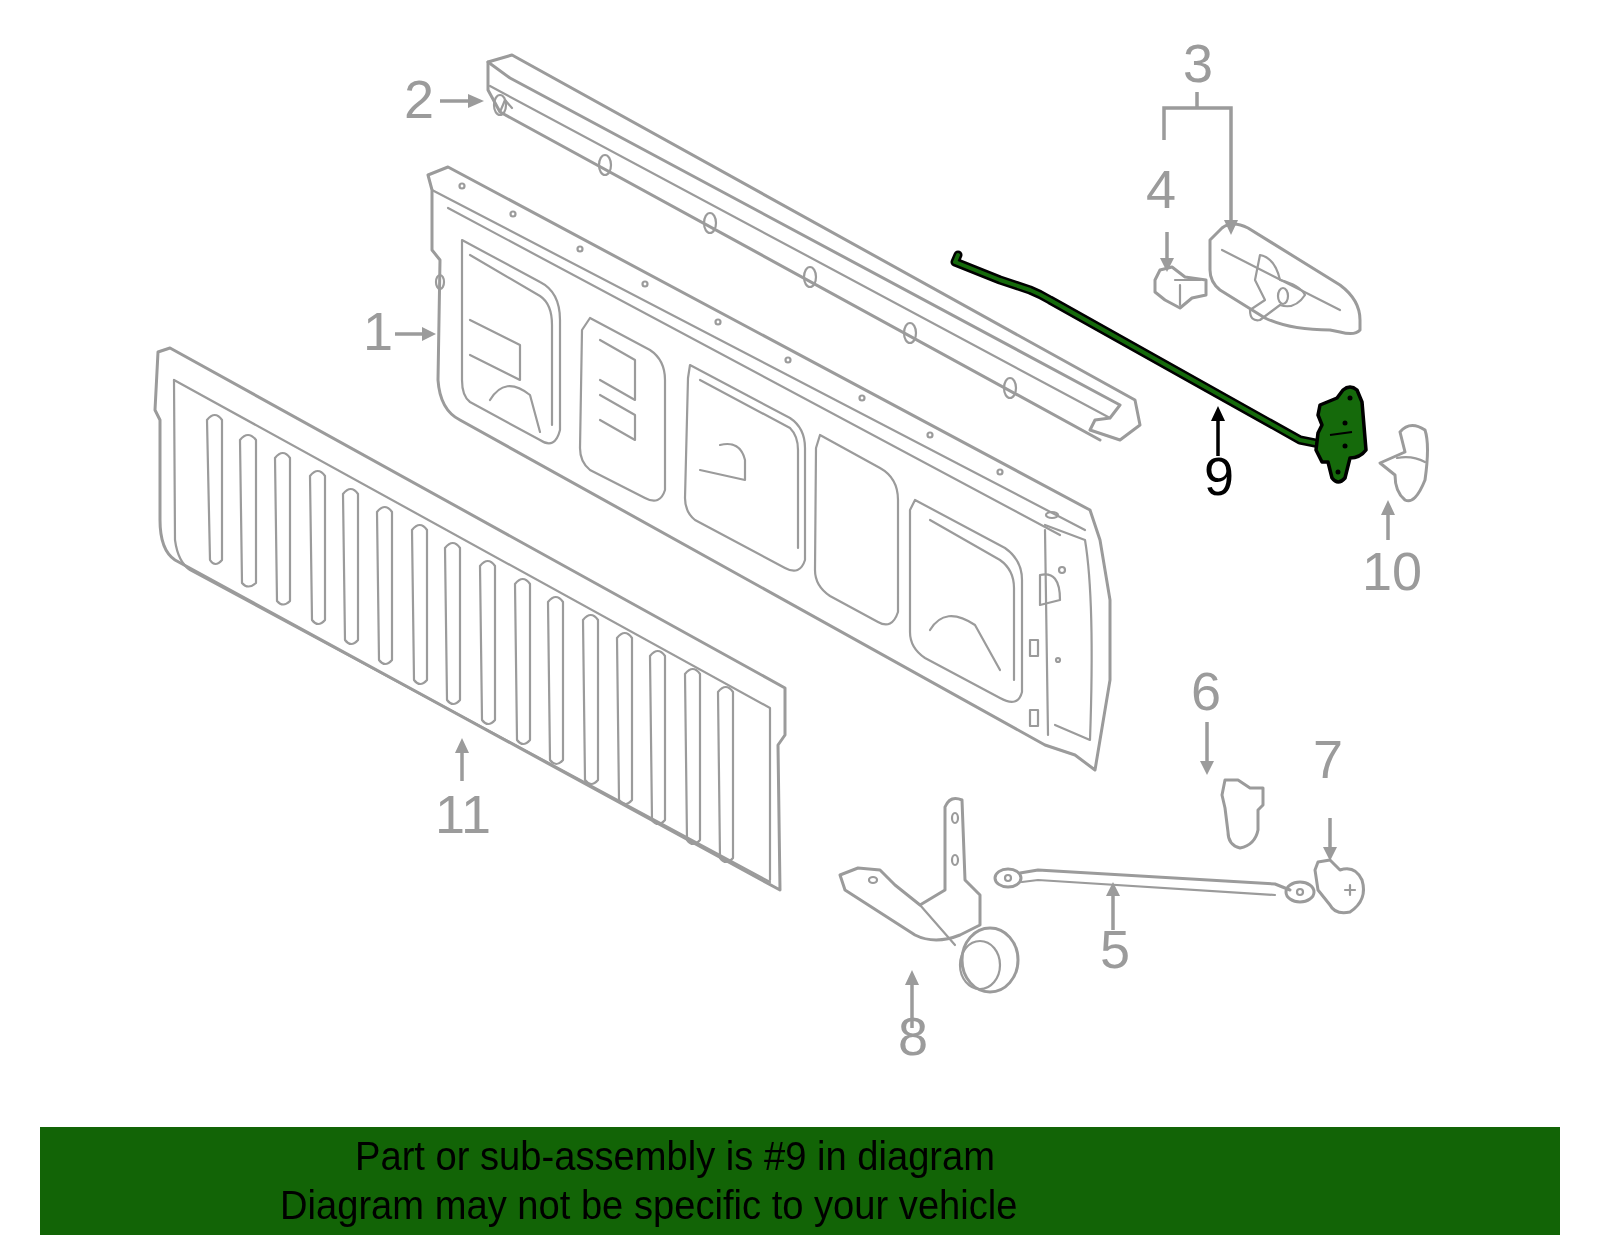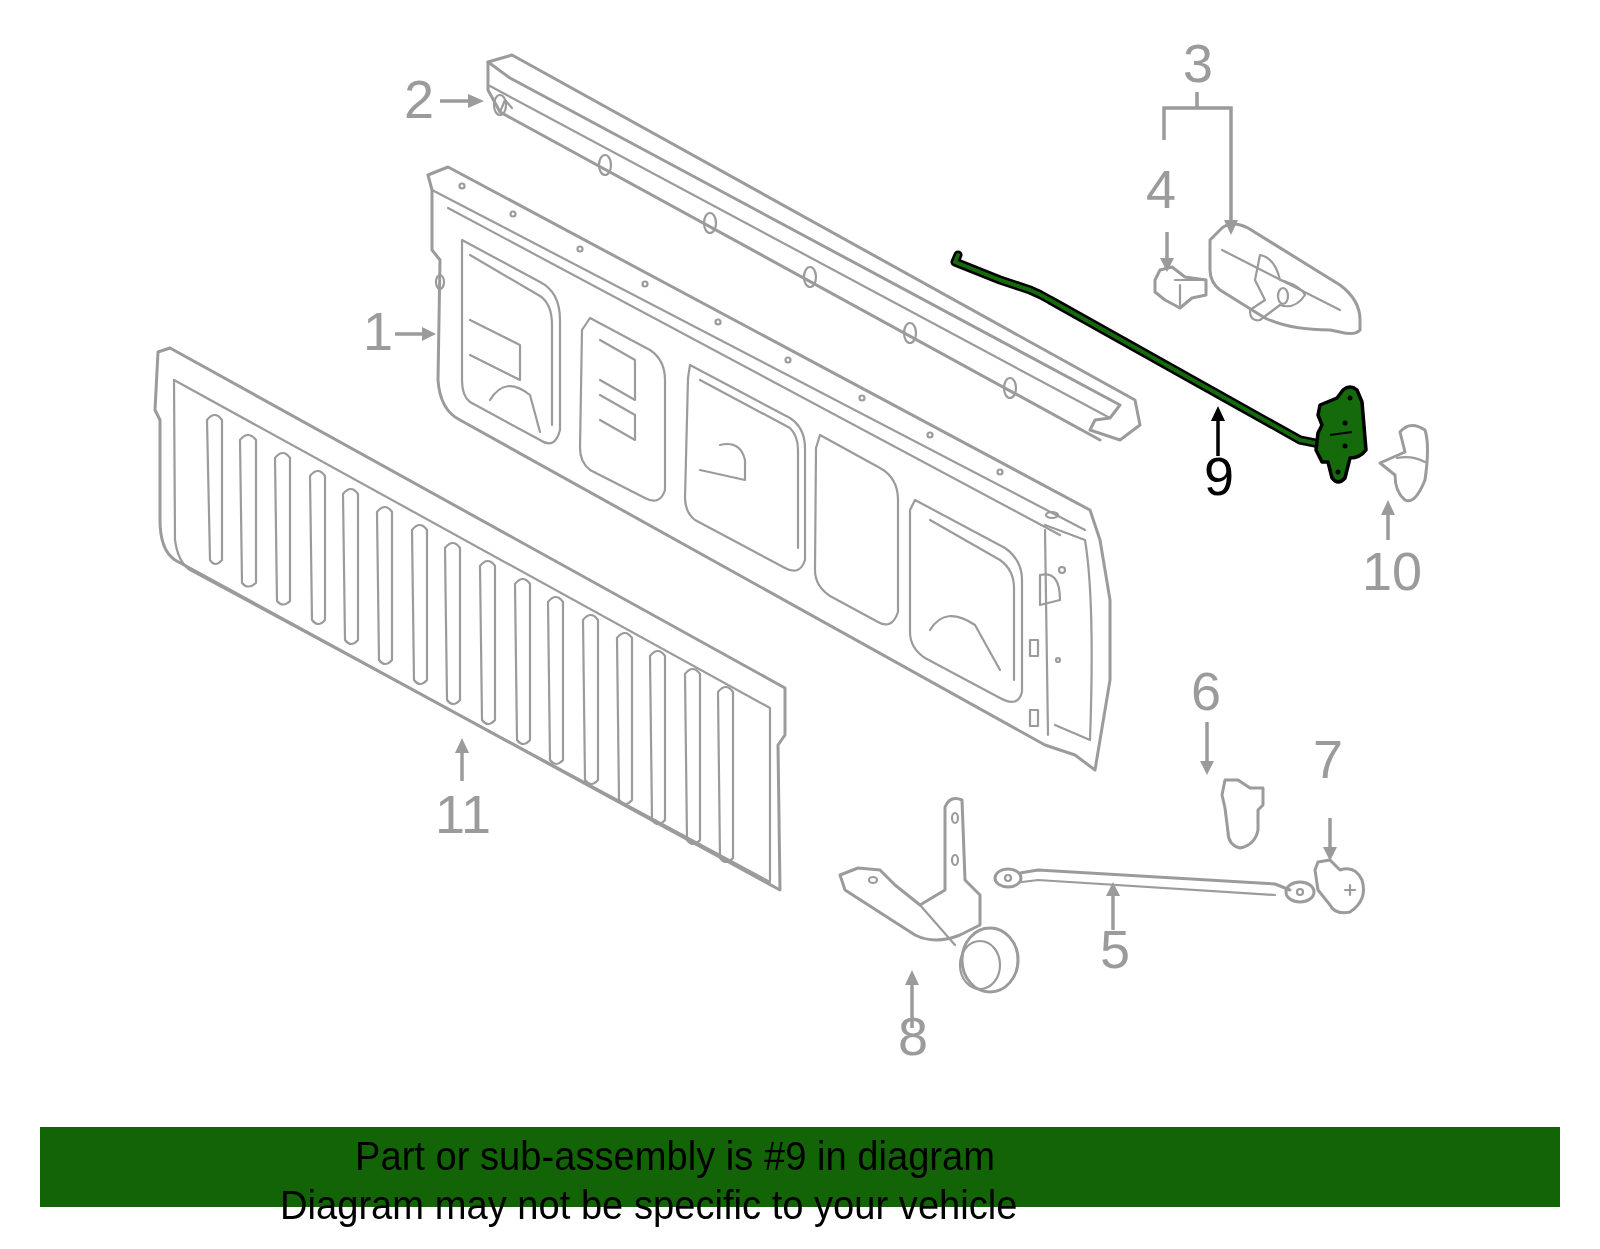--- a/index.html
+++ b/index.html
@@ -9,21 +9,21 @@
   .part-thin { fill: none; stroke: #9b9b9b; stroke-width: 2.2; stroke-linejoin: round; stroke-linecap: round; }
   .callout-num { font-family: "Liberation Sans", sans-serif; font-size: 54px; fill: #9b9b9b; }
   .callout-num.hl { fill: #000000; }
   .leader { stroke: #9b9b9b; stroke-width: 3.5; fill: none; }
   .leader.hl { stroke: #000000; }
   .arrowhead { fill: #9b9b9b; }
   .arrowhead.hl { fill: #000000; }
   .hl-part { fill: #156a0b; stroke: #000000; stroke-width: 3.5; stroke-linejoin: round; }
   .hl-rod { fill: none; stroke: #000000; stroke-width: 9; stroke-linecap: round; stroke-linejoin: round; }
   .hl-rod-inner { fill: none; stroke: #156a0b; stroke-width: 4; stroke-linecap: round; stroke-linejoin: round; }
-  #banner { position: absolute; left: 40px; top: 1127px; width: 1520px; height: 80px; background: #126406; }
+  #banner { position: absolute; left: 40px; top: 1127px; width: 1520px; height: 108px; background: #126406; }
   #banner .line { position: absolute; left: 0; width: 1520px; text-align: left; font-family: "Liberation Sans", sans-serif; font-size: 41px; color: #000000; white-space: nowrap; transform: scaleX(0.93); transform-origin: left center; }
   #banner .line1 { top: 6px; left: 315px; }
   #banner .line2 { top: 55px; left: 240px; }
 </style>
 </head>
 <body>
 
 <svg id="diagram" viewBox="0 0 1600 1110" xmlns="http://www.w3.org/2000/svg">
   <defs>
     <marker id="ah" markerWidth="10" markerHeight="10" refX="8" refY="5" orient="auto" markerUnits="userSpaceOnUse">

